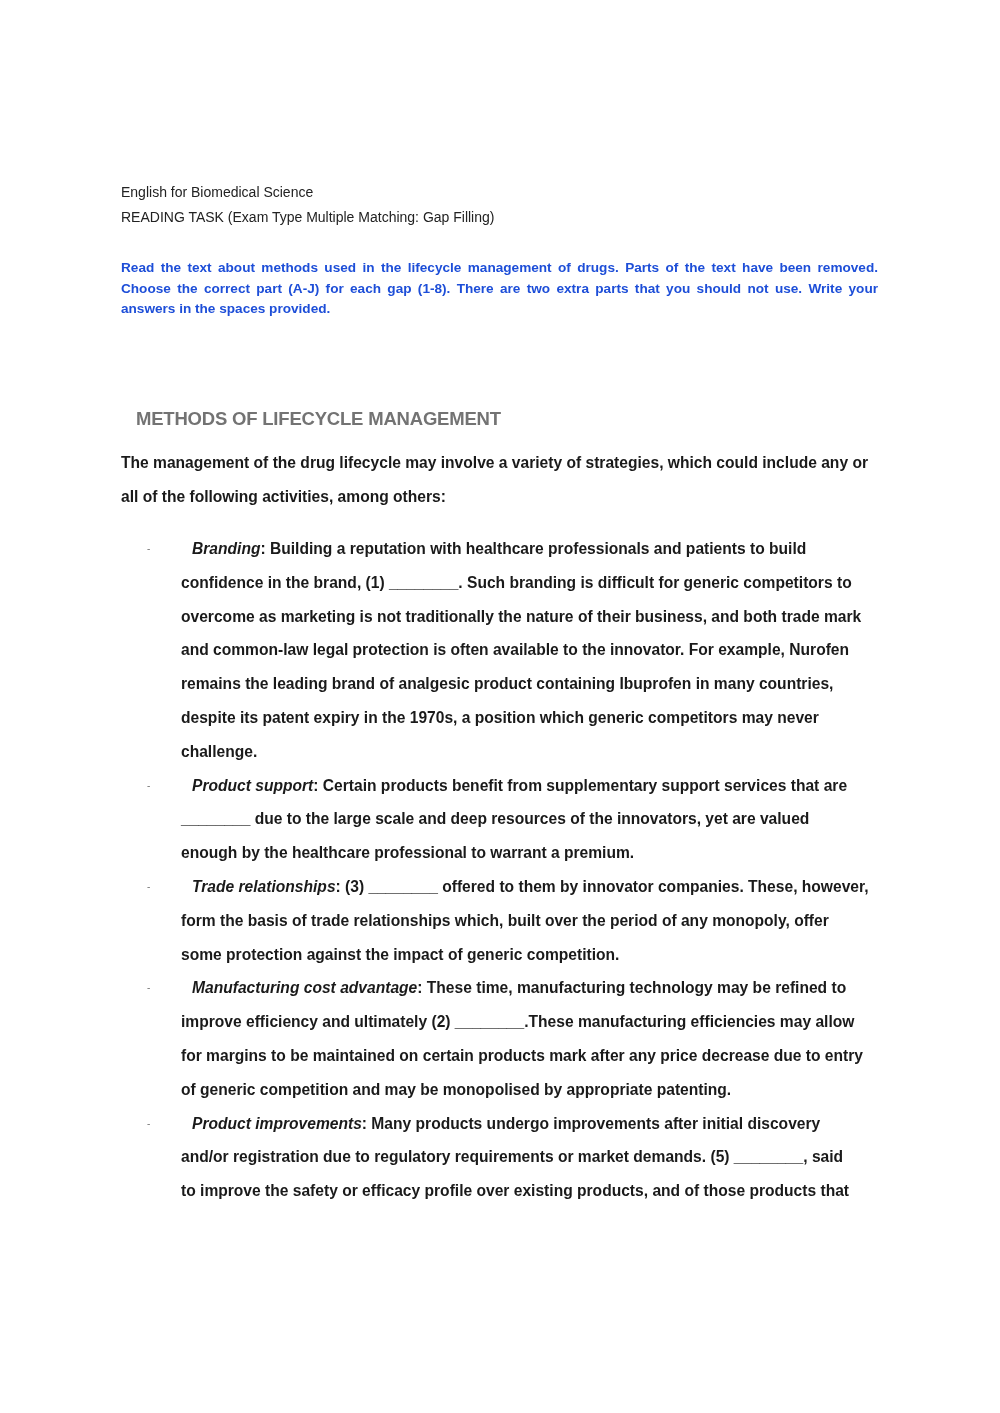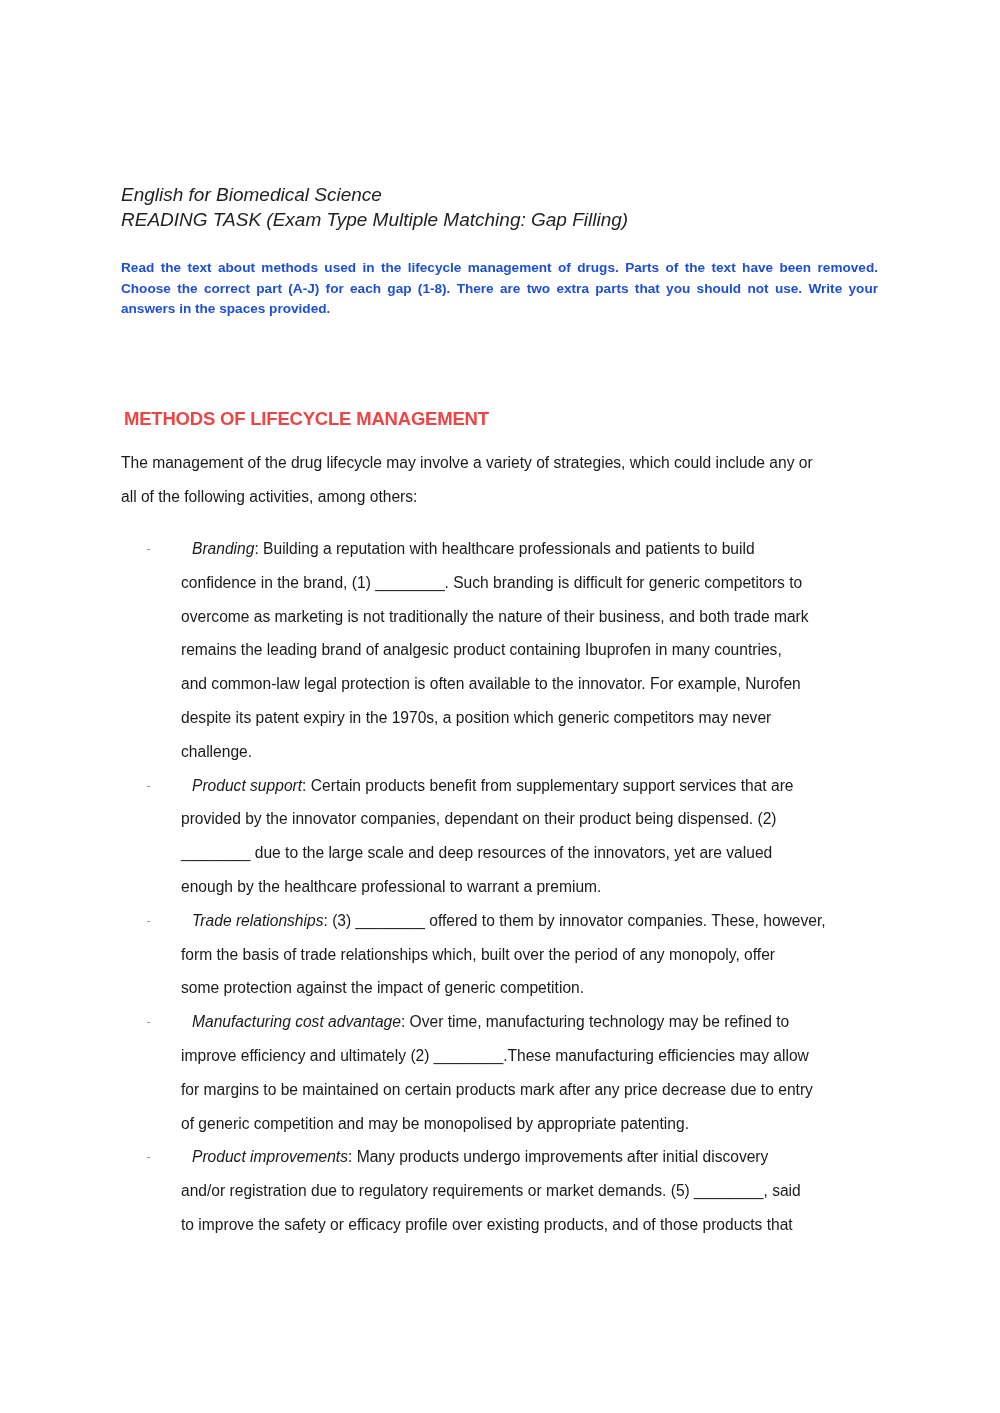--- a/index.html
+++ b/index.html
@@ -1,50 +1,50 @@
 <!DOCTYPE html>
 <html><head>
 <meta charset="utf-8">
 <style>
   html, body { margin: 0; padding: 0; background: #ffffff; }
   body { width: 1000px; height: 1413px; position: relative; overflow: hidden; color: #1a1a1a; }
   .page { position: absolute; left: 0; top: 0; width: 1000px; height: 1413px; }
   .subtitle {
     position: absolute; left: 121px;
-    font-family: "Liberation Sans", sans-serif; font-style: italic; font-size: 19px;
+    font-family: "Liberation Sans", sans-serif; font-size: 14px;
     color: #222;
   }
   .st1 { top: 184px; }
   .st2 { top: 209px; }
   .instructions {
     position: absolute; left: 121px; top: 258px; width: 757px;
     font-family: "Liberation Sans", sans-serif; font-weight: bold; font-size: 13.6px;
     line-height: 20.5px; text-align: justify; color: #1d4ed8;
   }
   .heading {
-    position: absolute; left: 124px; top: 408px;
+    position: absolute; left: 136px; top: 408px;
     font-family: "Liberation Sans", sans-serif; font-weight: bold; font-size: 18.5px;
-    color: #ef4444; letter-spacing: -0.2px; text-align: right;
+    color: #737373; letter-spacing: -0.2px; text-align: right;
   }
   .body-text {
     font-family: "Liberation Sans", sans-serif; font-size: 15.6px; color: #1a1a1a;
   }
   .intro {
     position: absolute; left: 121px; top: 446px; width: 760px;
     line-height: 33.8px;
   }
   .bullets { position: absolute; left: 121px; top: 532px; width: 760px; margin: 0; padding: 0; list-style: none; }
   .bullet {
     position: relative; padding-left: 60px; line-height: 33.8px;
   }
   .bullet-mark {
     position: absolute; left: 26px; top: 0; font-size: 10px; color: #777;
   }
   .term { font-style: italic; margin-left: 11px; }
-  .line { display: block; white-space: nowrap; }
+  .line { display: block; white-space: nowrap; font-weight: bold; }
 </style>
 </head>
 <body>
 
 <div class="page">
   <div class="subtitle st1">English for Biomedical Science</div>
   <div class="subtitle st2">READING TASK (Exam Type Multiple Matching: Gap Filling)</div>
 
   <div class="instructions">Read the text about methods used in the lifecycle management of drugs. Parts of the text have been removed. Choose the correct part (A-J) for each gap (1-8). There are two extra parts that you should not use. Write your answers in the spaces provided.</div>
 
@@ -55,44 +55,43 @@
     <span class="line">all of the following activities, among others:</span>
   </div>
 
   <ul class="bullets body-text">
 
     <li class="bullet">
       <span class="bullet-mark">-</span>
       <span class="line"><span class="term">Branding</span><span>: Building a reputation with healthcare professionals and patients to build</span></span>
       <span class="line">confidence in the brand, (1) ________. Such branding is difficult for generic competitors to</span>
       <span class="line">overcome as marketing is not traditionally the nature of their business, and both trade mark</span>
+      <span class="line">and common-law legal protection is often available to the innovator. For example, Nurofen</span>
       <span class="line">remains the leading brand of analgesic product containing Ibuprofen in many countries,</span>
-      <span class="line">and common-law legal protection is often available to the innovator. For example, Nurofen</span>
       <span class="line">despite its patent expiry in the 1970s, a position which generic competitors may never</span>
       <span class="line">challenge.</span>
     </li>
 
     <li class="bullet">
       <span class="bullet-mark">-</span>
       <span class="line"><span class="term">Product support</span><span>: Certain products benefit from supplementary support services that are</span></span>
-      <span class="line">provided by the innovator companies, dependant on their product being dispensed. (2)</span>
       <span class="line">________ due to the large scale and deep resources of the innovators, yet are valued</span>
       <span class="line">enough by the healthcare professional to warrant a premium.</span>
     </li>
 
     <li class="bullet">
       <span class="bullet-mark">-</span>
       <span class="line"><span class="term">Trade relationships</span><span>: (3) ________ offered to them by innovator companies. These, however,</span></span>
       <span class="line">form the basis of trade relationships which, built over the period of any monopoly, offer</span>
       <span class="line">some protection against the impact of generic competition.</span>
     </li>
 
     <li class="bullet">
       <span class="bullet-mark">-</span>
-      <span class="line"><span class="term">Manufacturing cost advantage</span><span>: Over time, manufacturing technology may be refined to</span></span>
+      <span class="line"><span class="term">Manufacturing cost advantage</span><span>: These time, manufacturing technology may be refined to</span></span>
       <span class="line">improve efficiency and ultimately (2) ________.These manufacturing efficiencies may allow</span>
       <span class="line">for margins to be maintained on certain products mark after any price decrease due to entry</span>
       <span class="line">of generic competition and may be monopolised by appropriate patenting.</span>
     </li>
 
     <li class="bullet">
       <span class="bullet-mark">-</span>
       <span class="line"><span class="term">Product improvements</span><span>: Many products undergo improvements after initial discovery</span></span>
       <span class="line">and/or registration due to regulatory requirements or market demands. (5) ________, said</span>
       <span class="line">to improve the safety or efficacy profile over existing products, and of those products that</span>

